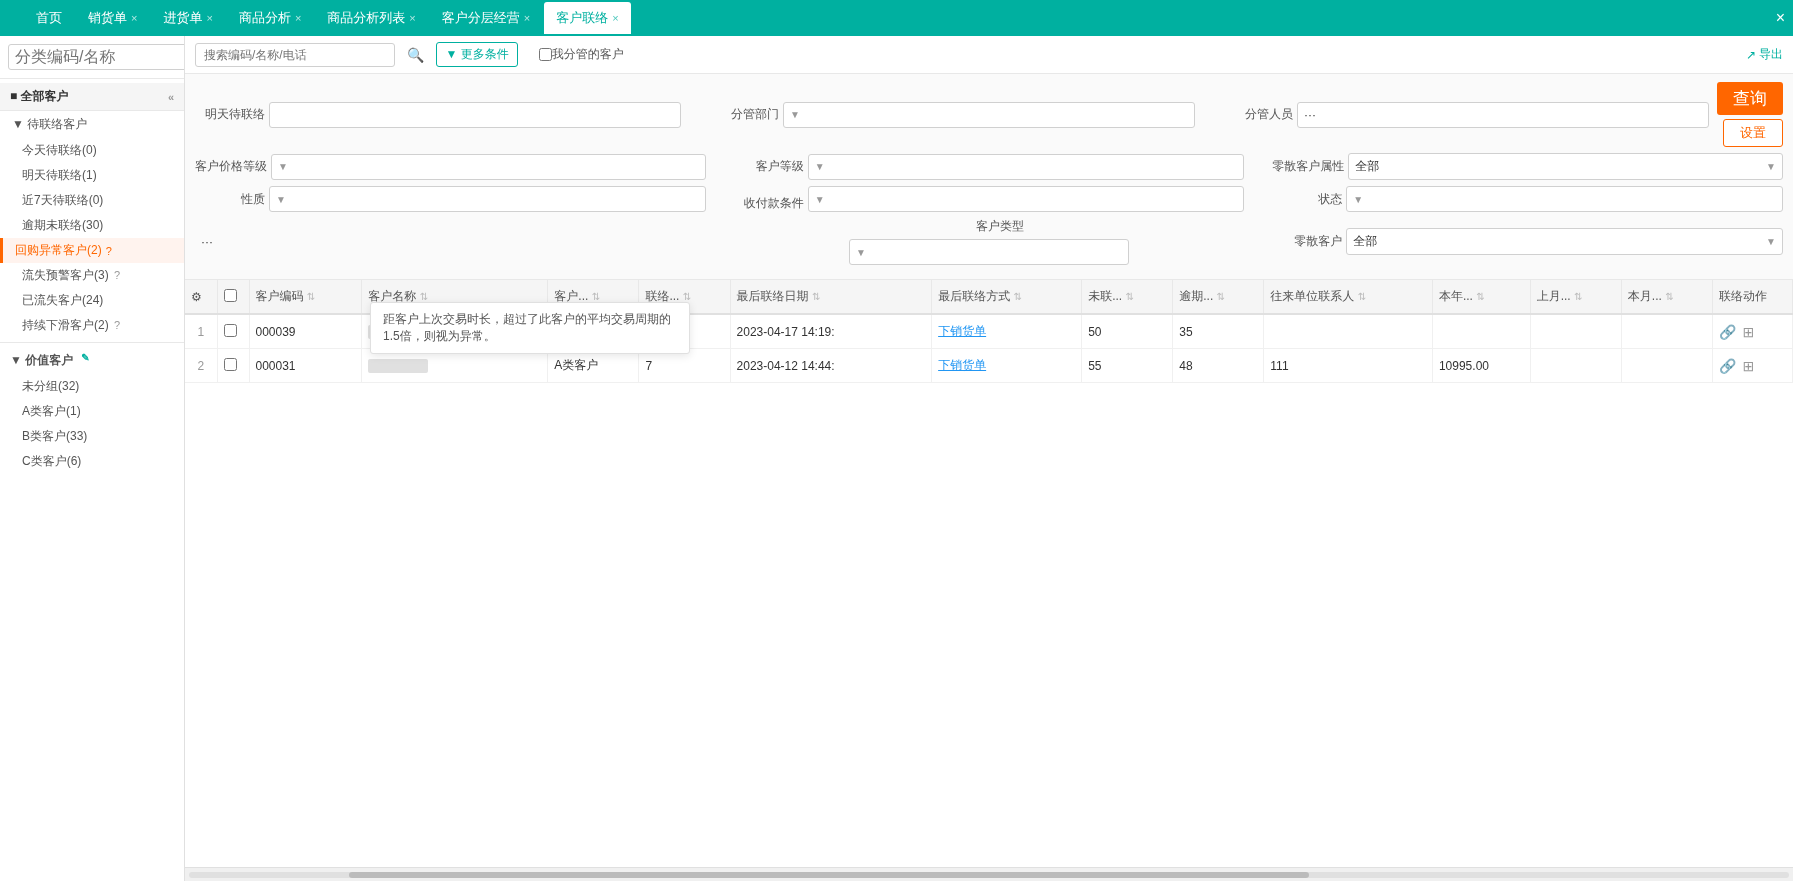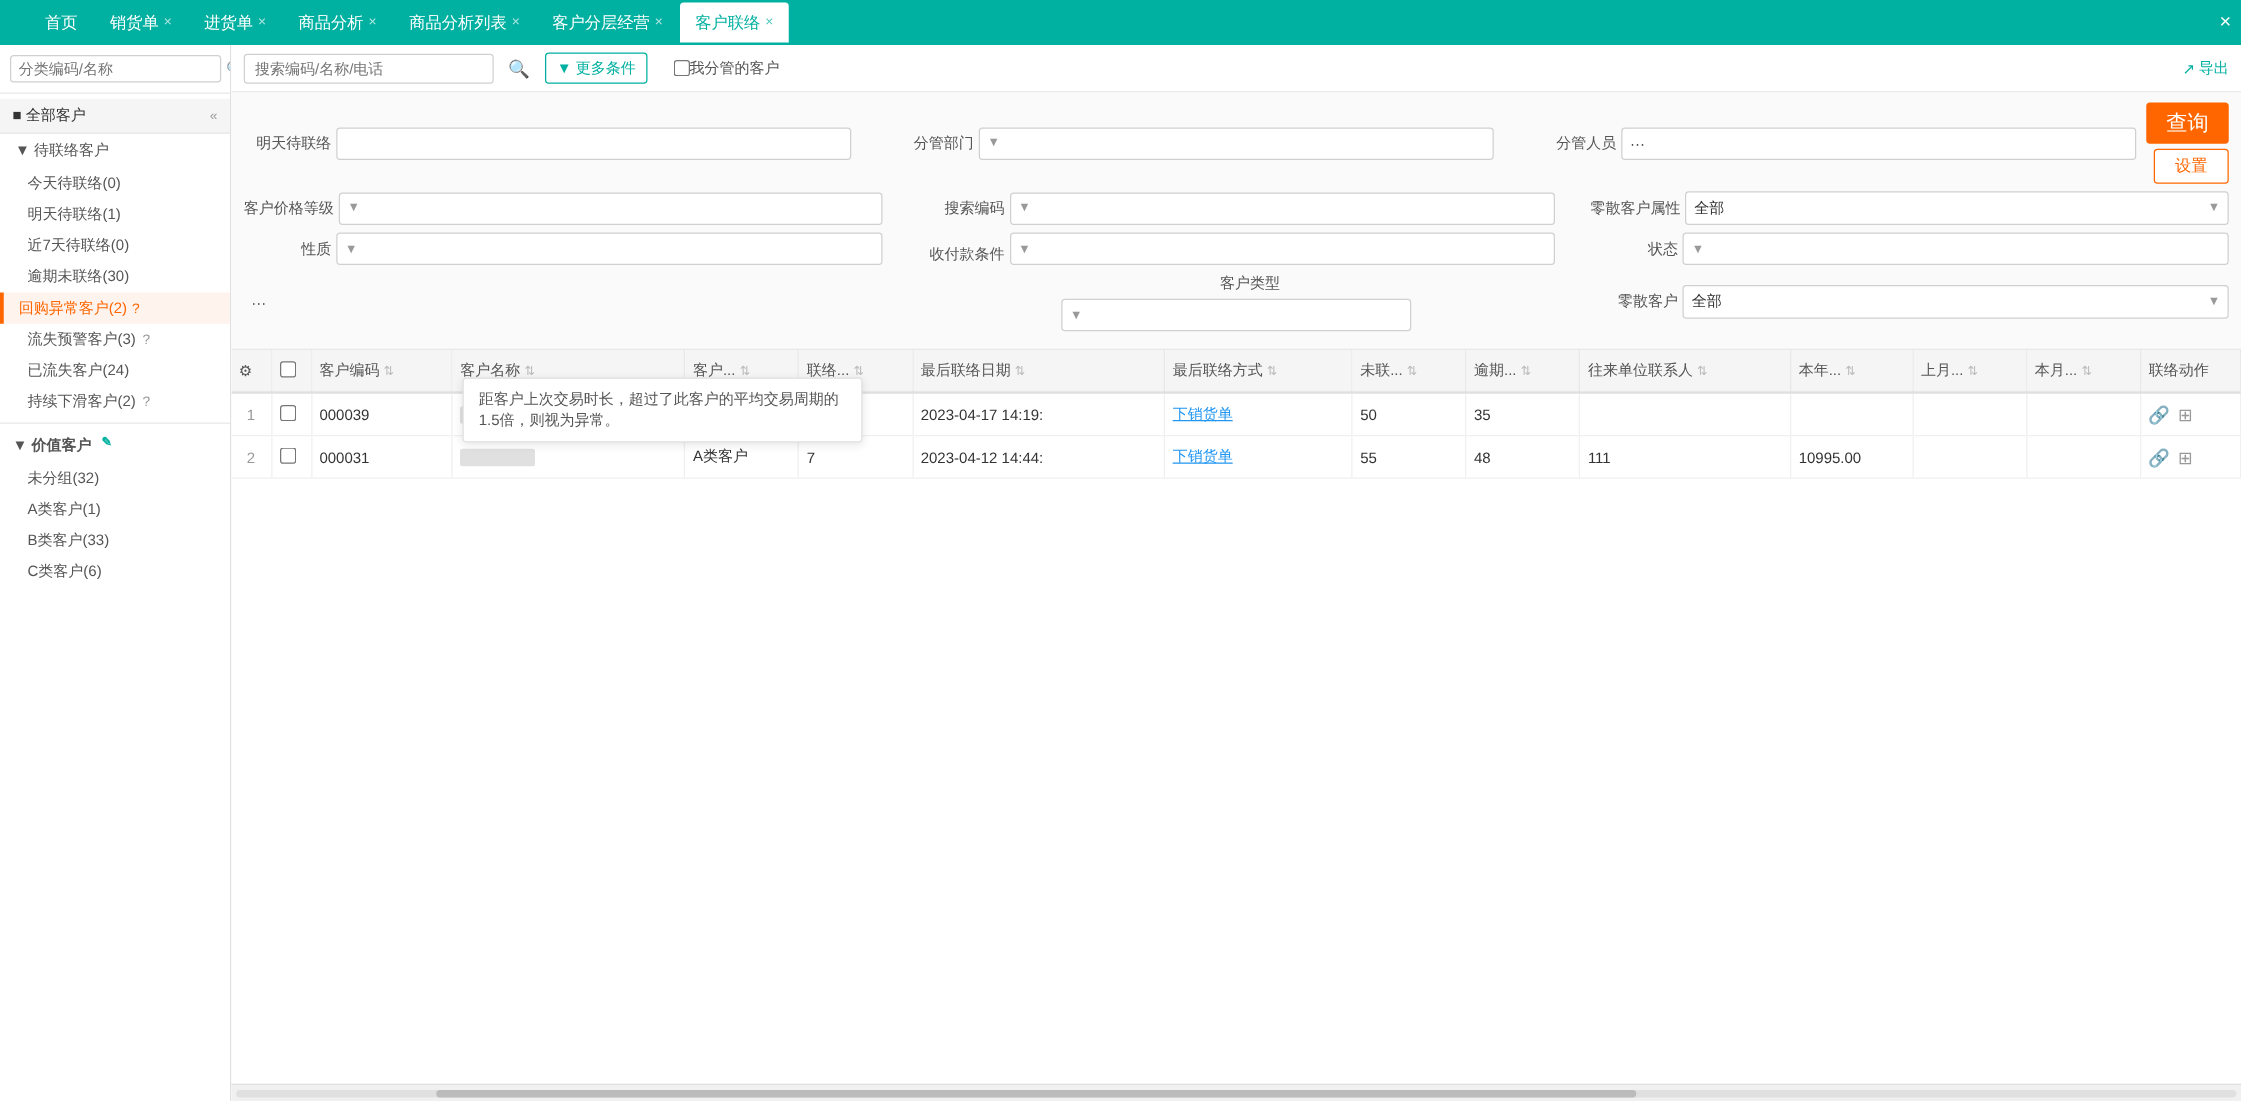--- a/index.html
+++ b/index.html
@@ -57,33 +57,33 @@
       border-bottom: 1px solid #e8e8e8;
       display: flex;
       align-items: center;
       gap: 4px;
     }
     .sidebar-search input {
       flex: 1;
       border: 1px solid #d0d0d0;
       border-radius: 3px;
       padding: 3px 6px;
-      font-size: 12px;
+      font-size: 16px;
       outline: none;
     }
     .sidebar-search .search-icon { color: #999; cursor: pointer; }
 
     .sidebar-content { flex: 1; overflow-y: auto; padding: 4px 0; }
 
     .sidebar-section-title {
       display: flex;
       align-items: center;
       justify-content: space-between;
       padding: 5px 10px;
-      font-weight: normal;
+      font-weight: bold;
       color: #333;
       background: #f5f5f5;
       border-bottom: 1px solid #e8e8e8;
       cursor: pointer;
     }
     .sidebar-section-title .collapse-btn { color: #999; font-size: 11px; }
 
     .sidebar-group { margin: 0; }
     .sidebar-group-title {
       display: flex;
@@ -525,21 +525,21 @@
       </div>
 
       <div class="adv-filter-row">
         <div class="adv-field">
           <label>客户价格等级</label>
           <div class="field-input" style="width:200px;">
             <span class="dropdown-arrow">▼</span>
           </div>
         </div>
         <div class="adv-field" style="margin-left:20px;">
-          <label>搜索编码</label>
+          <label>客户等级</label>
           <div class="field-input" style="width:280px;">
             <span class="dropdown-arrow">▼</span>
           </div>
         </div>
         <div class="adv-field" style="margin-left:20px;">
           <label>零散客户属性</label>
           <div class="field-input" style="width:200px;">
             <span>全部</span>
             <span class="dropdown-arrow">▼</span>
           </div>

